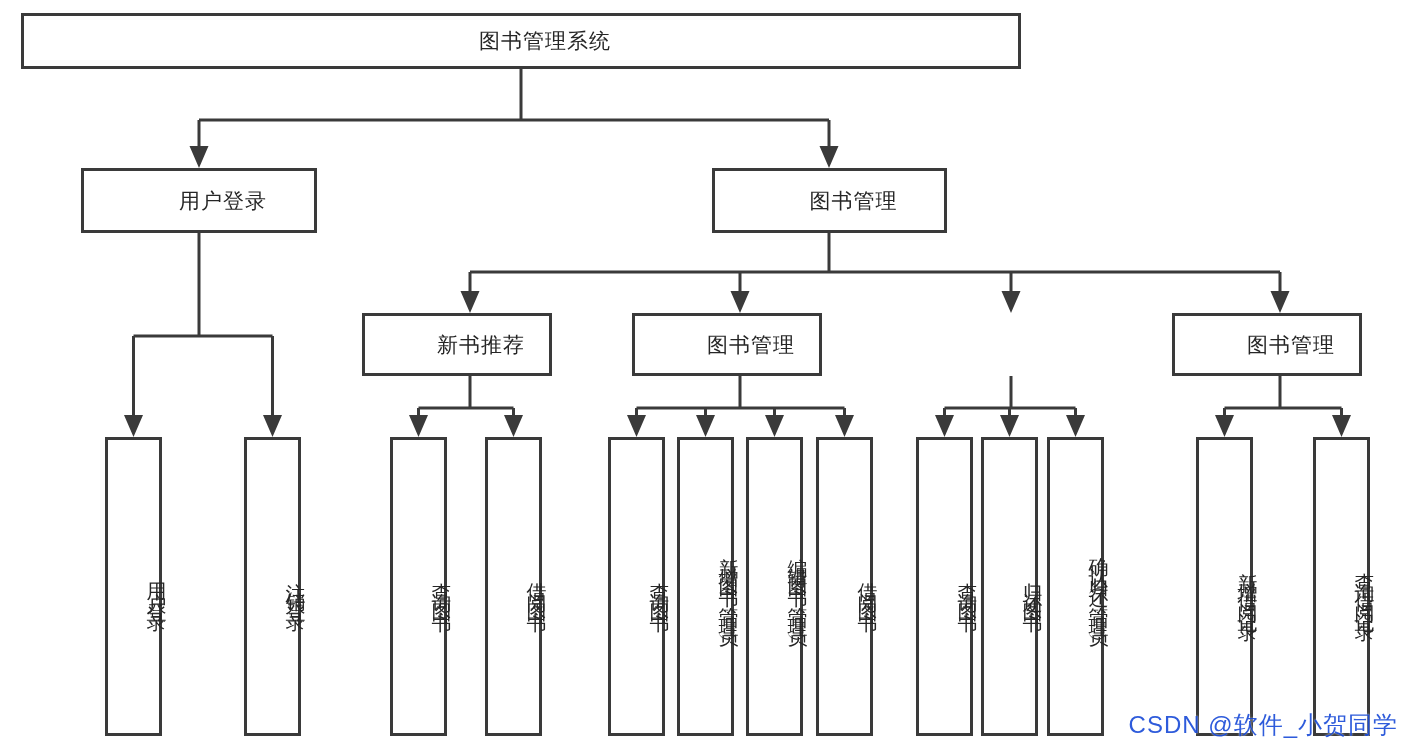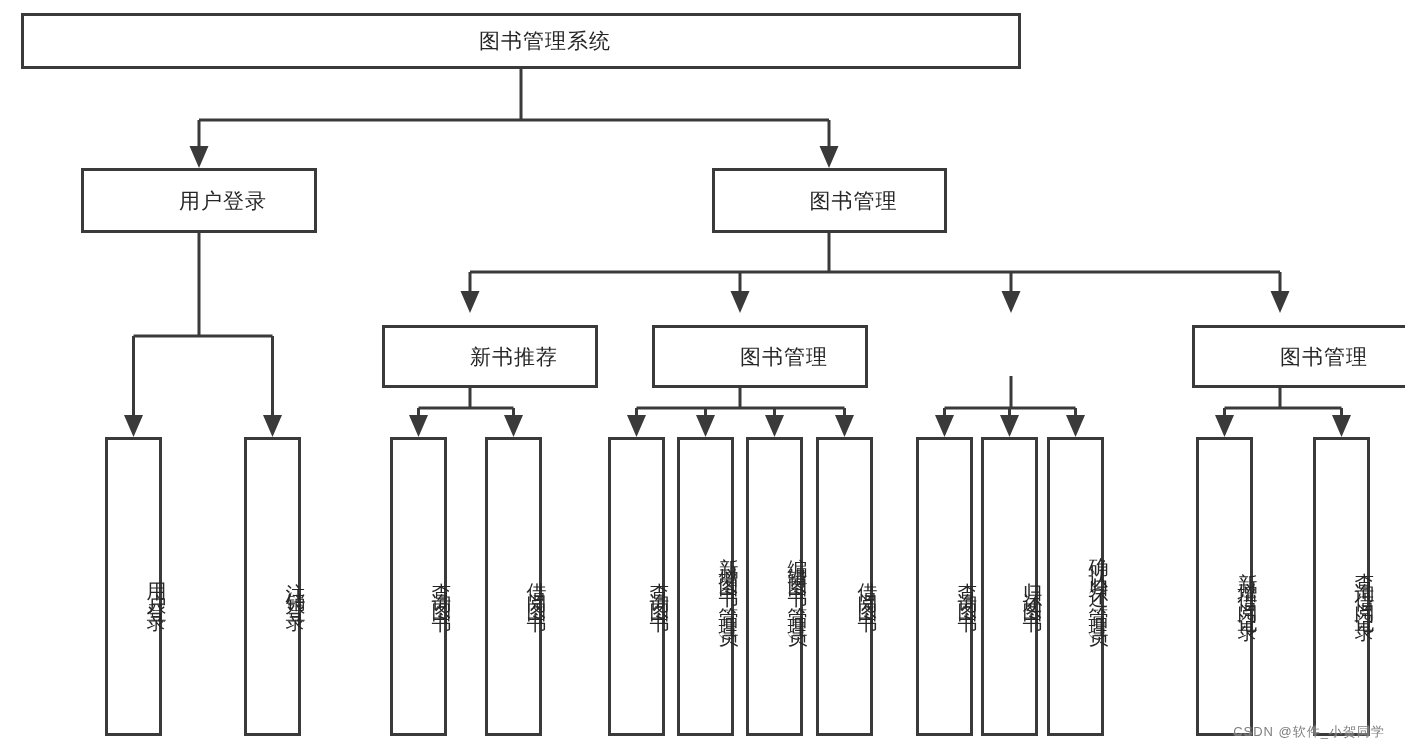--- a/index.html
+++ b/index.html
@@ -24,36 +24,36 @@
     display: flex;
     align-items: center;
     justify-content: center;
     color: #262626;
     padding-left: 48px;
   }
   .hbox { font-size: 21px; letter-spacing: 1px; }
   .root  { left: 21px;  top: 13px;  width: 1000px; height: 56px; }
   .lvl2a { left: 81px;  top: 168px; width: 236px;  height: 65px; }
   .lvl2b { left: 712px; top: 168px; width: 235px;  height: 65px; }
-  .lvl3  { top: 325px; width: 216px; height: 63px; margin-left: 20px; }
+  .lvl3  { top: 313px; width: 190px; height: 63px; }
   .leaf  { top: 437px; width: 57px;  height: 299px; }
   .leaf span {
     writing-mode: vertical-rl;
     text-orientation: mixed;
     font-size: 20px;
     letter-spacing: 10px;
     color: #262626;
     white-space: nowrap;
   }
   #watermark {
     position: absolute;
-    right: 20px;
+    right: 7px;
     bottom: 6px;
-    font-size: 13px;
-    color: #737373;
+    font-size: 24px;
+    color: #1d4ed8;
     opacity: 0.92;
     text-shadow: 0 0 2px #ffffff;
     letter-spacing: 1px;
     pointer-events: none;
   }
 </style>
 </head>
 <body>
 
 <div id="canvas">

